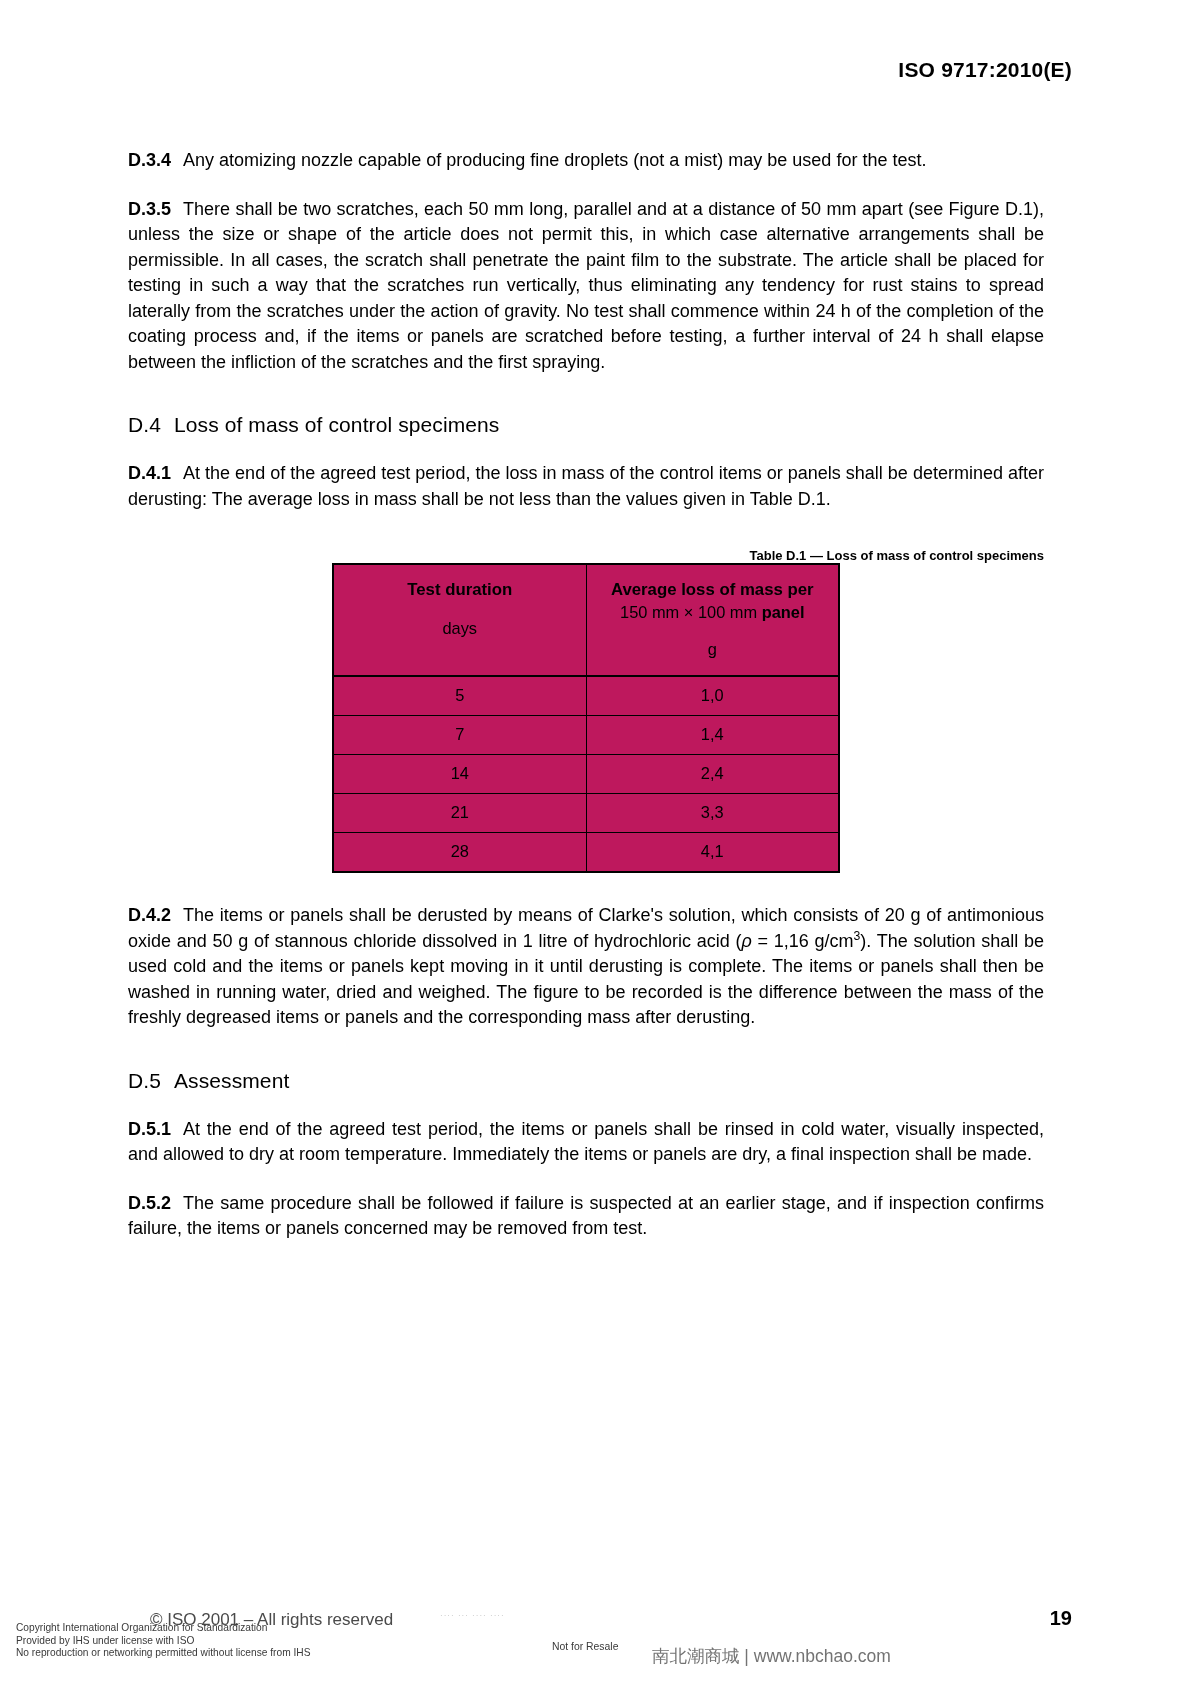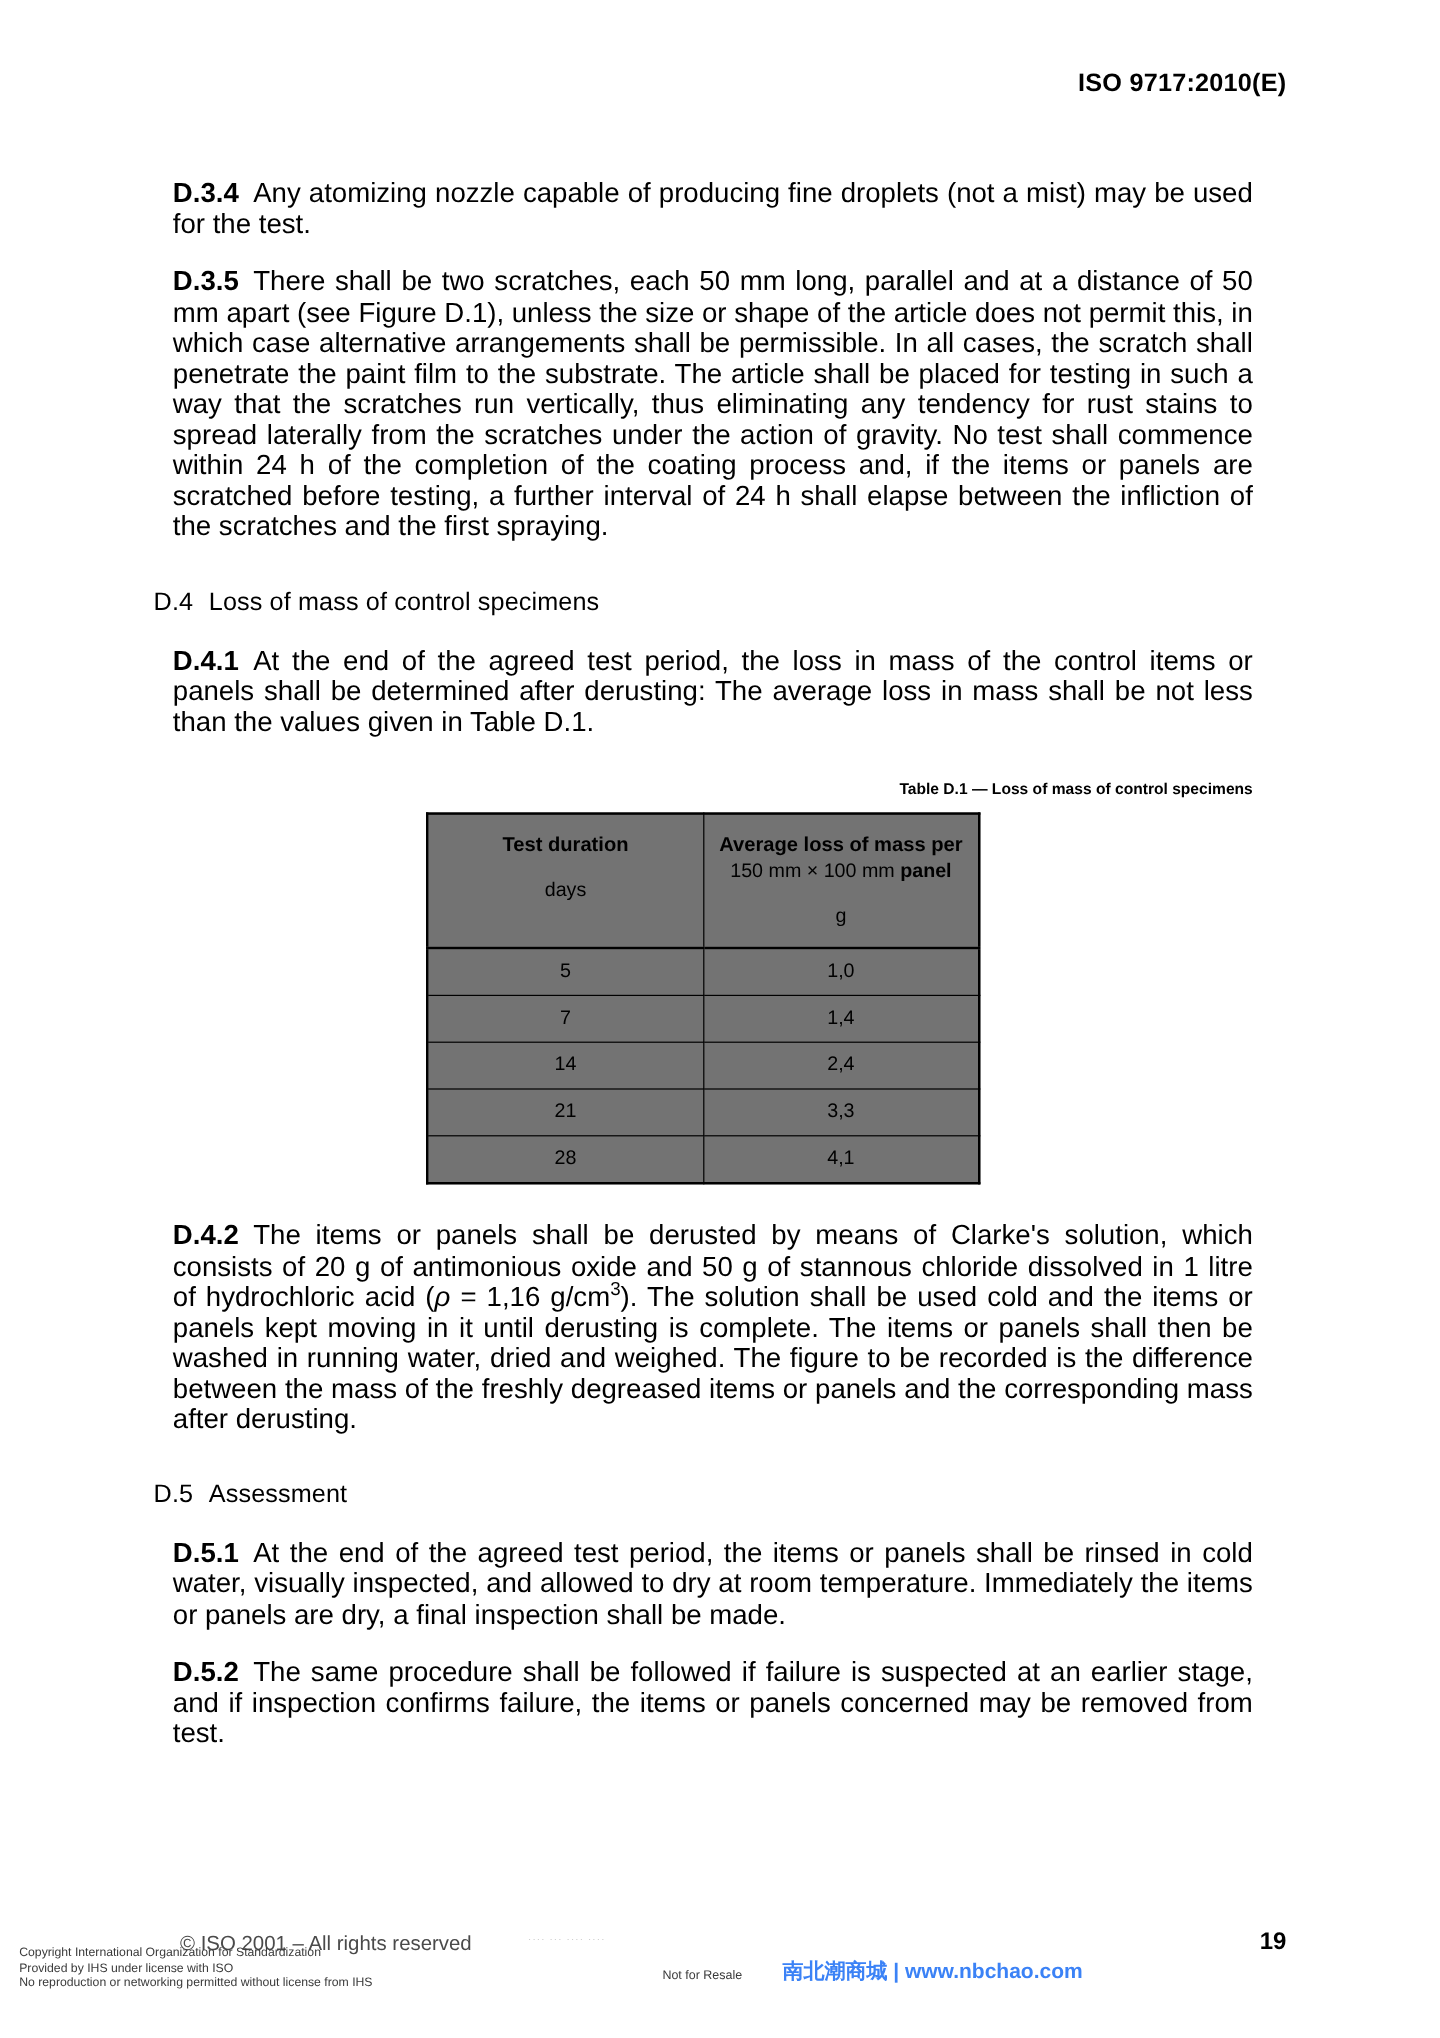--- a/index.html
+++ b/index.html
@@ -33,22 +33,22 @@
 
   
   .content {
     position: absolute;
     left: 128px;
     top: 148px;
     width: 916px;
   }
 
   p.para {
-    margin: 0 0 23px 16px;
-    font-size: 23px;
+    margin: 0 0 23px 0;
+    font-size: 18px;
     line-height: 25.5px;
     text-align: justify;
     text-justify: inter-word;
   }
 
   .clause-num {
     font-weight: bold;
     margin-right: 12px;
   }
 
@@ -65,24 +65,24 @@
     margin: 36px 0 30px 0;
     text-align: center;
   }
   .table-title {
     font-size: 13px;
     font-weight: bold;
     text-align: right;
   }
   table.dtable {
     border-collapse: collapse;
-    margin: 12px auto;
-    width: 462px;
+    margin: 0 auto;
+    width: 508px;
     table-layout: fixed;
-    background: #737373;
+    background: #be185d;
   }
   table.dtable td, table.dtable th {
     border: 1px solid #000;
     text-align: center;
     font-size: 16.4px;
     font-weight: normal;
     padding: 0;
   }
   table.dtable {
     border: 2.5px solid #000;
@@ -163,24 +163,23 @@
   .not-for-resale {
     position: absolute;
     left: 552px;
     bottom: 46px;
     font-size: 10.4px;
     color: #3a3a3a;
   }
   .nbchao {
     position: absolute;
     left: 652px;
-    bottom: 44px;
+    bottom: 30px;
     font-size: 17.5px;
-    color: #3b82f6;
-    font-weight: bold;
+    color: #737373;
   }
   .faint-marks {
     position: absolute;
     left: 440px;
     bottom: 78px;
     font-size: 8px;
     color: #c9c9c9;
     letter-spacing: 1px;
   }
 </style>

